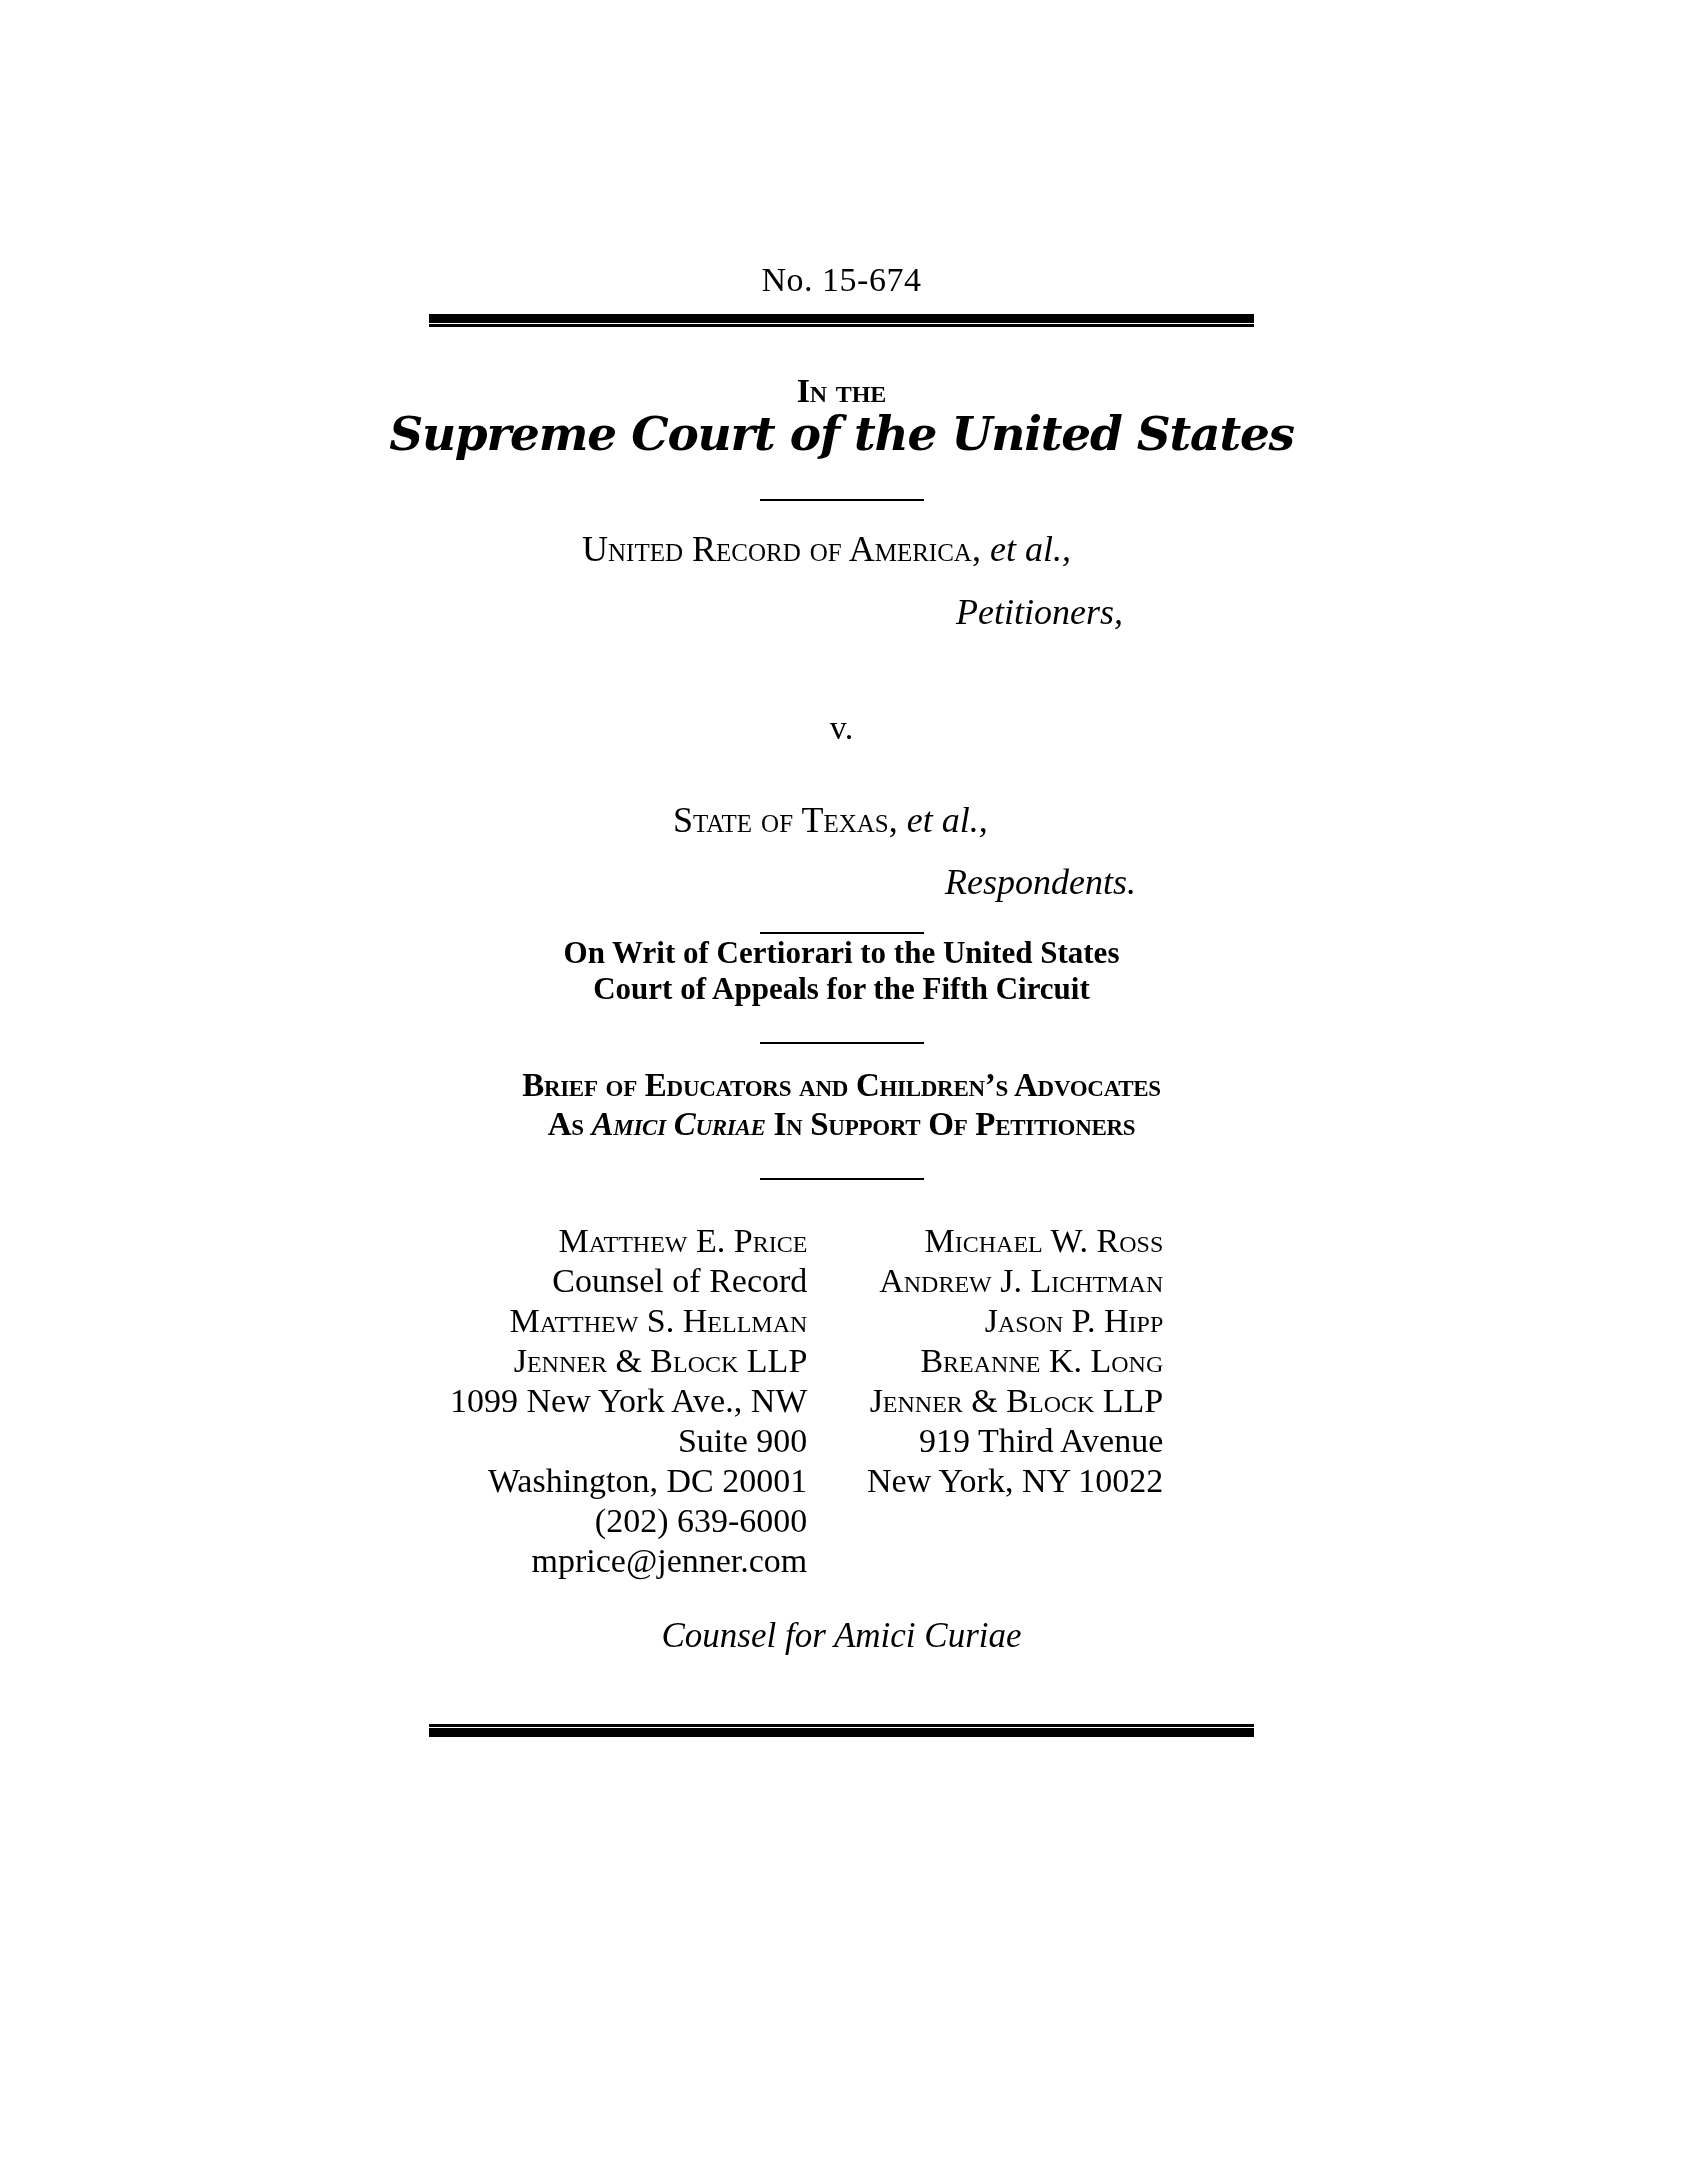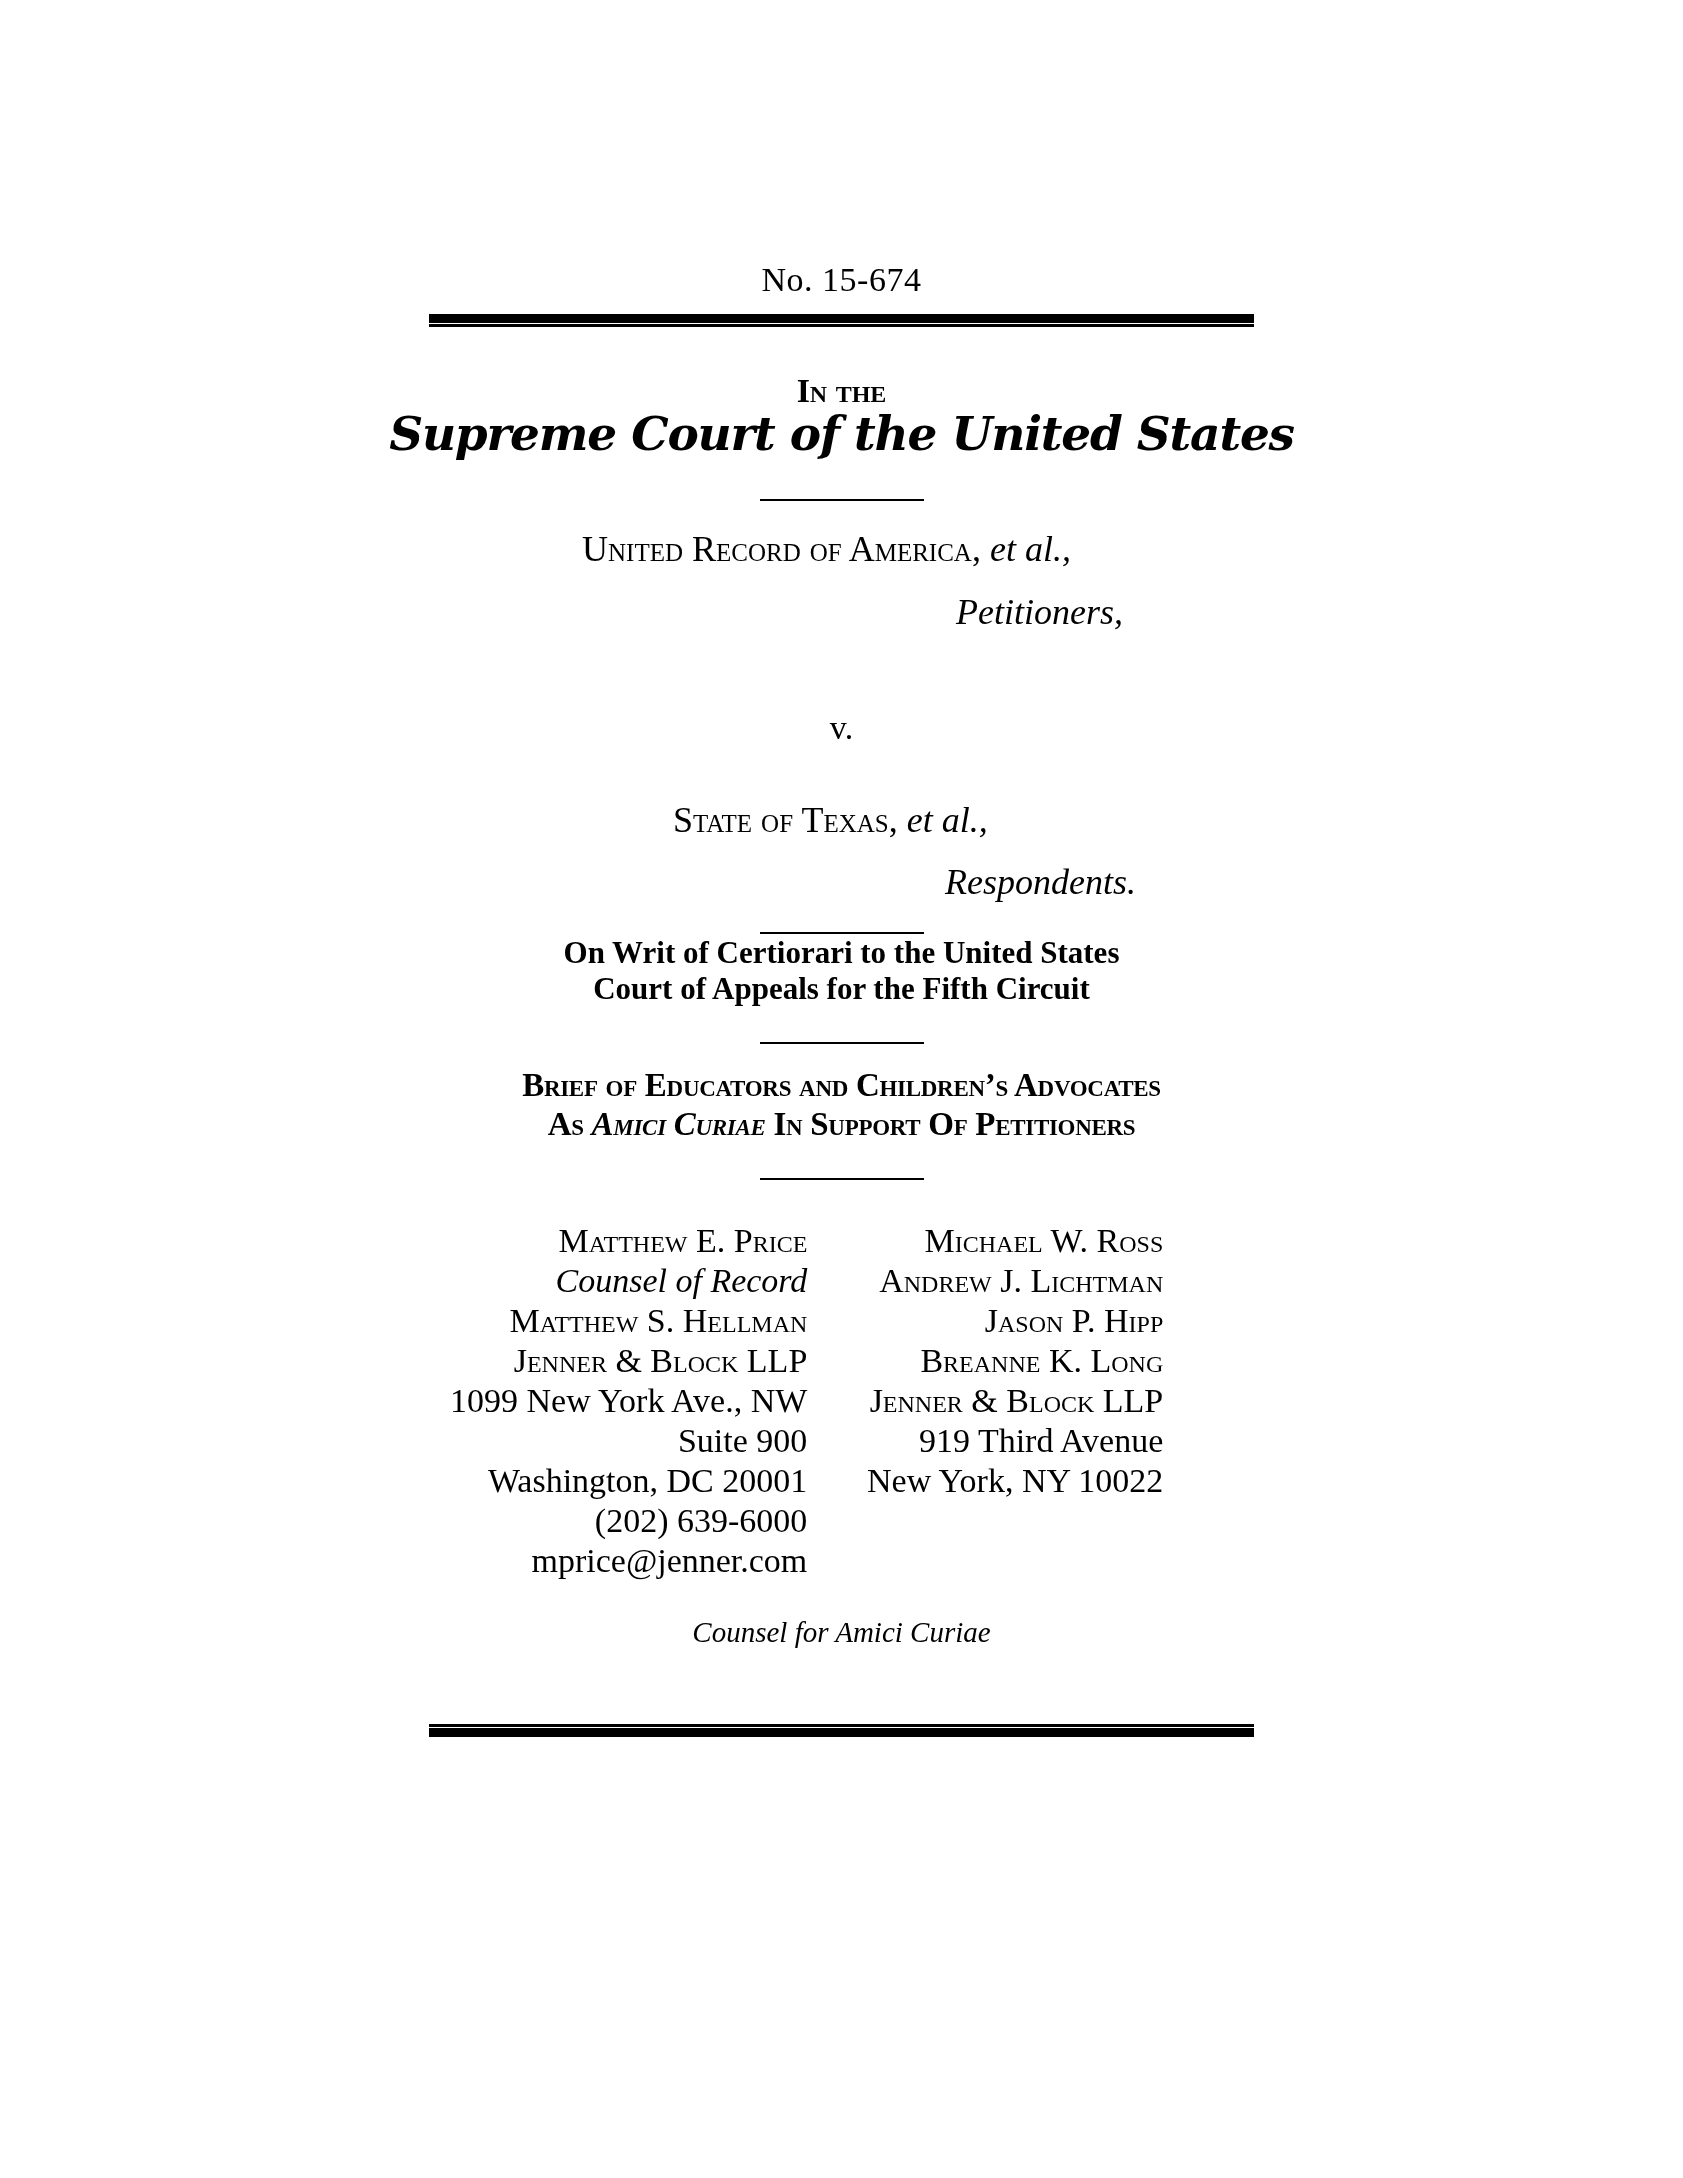--- a/index.html
+++ b/index.html
@@ -144,26 +144,25 @@
     #counsel-left { left: 450px; }
     #counsel-right { left: 867px; }
     .counsel-line {
       display: block;
       white-space: nowrap;
       height: 40px;
       text-align: right;
     }
     .counsel-line.indent {
       padding-left: 37px;
-      font-style: italic;
     }
 
     #counsel-for {
       top: 1618px;
-      font-size: 29px;
+      font-size: 35px;
       font-style: italic;
     }
   </style>
 </head>
 <body>
 
 <div class="page">
 
   <div id="docket" class="line center">No. 15-674</div>
 

